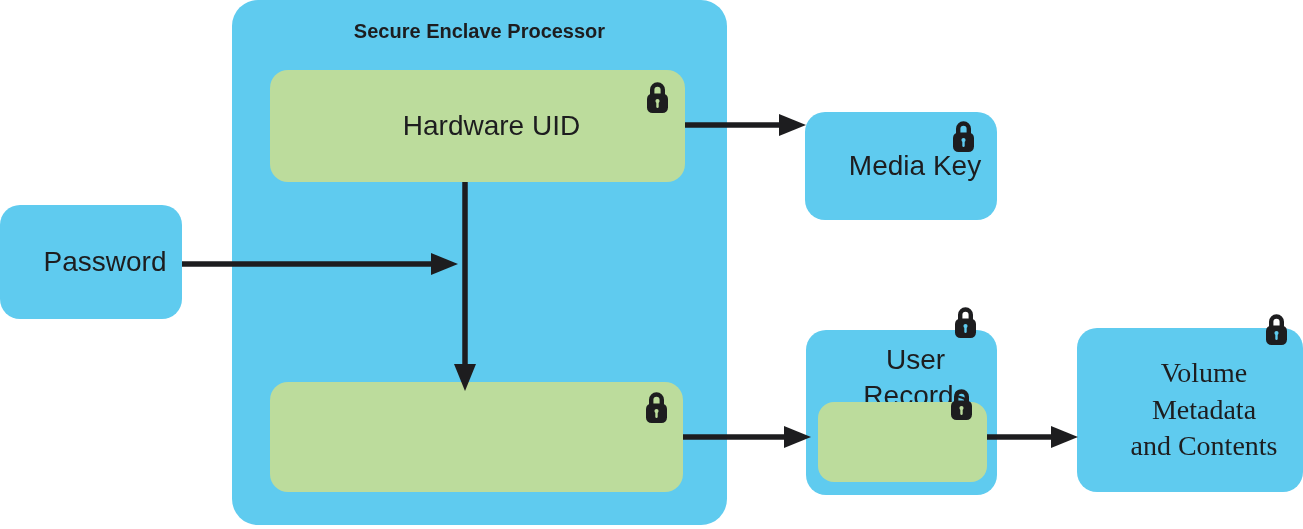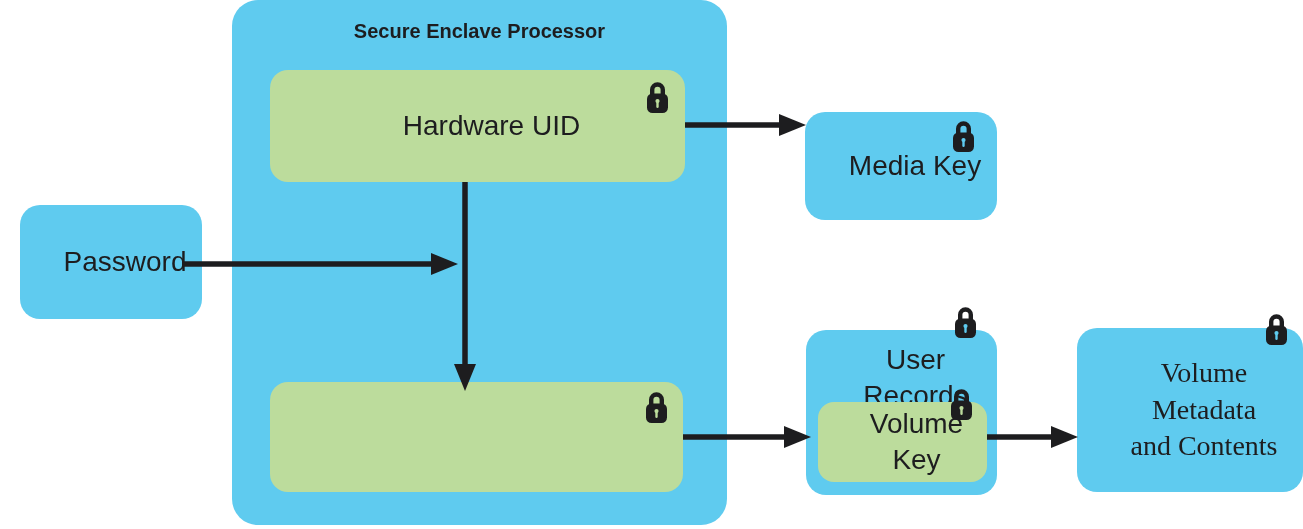--- a/index.html
+++ b/index.html
@@ -50,21 +50,21 @@
     left: 0; top: 20px; width: 100%;
     text-align: center;
     font-size: 20px;
     font-weight: 700;
     color: var(--ink);
   }
 
   
   .node-hardware-uid   { left: 270px;  top: 70px;  width: 415px; height: 112px; }
   .node-class-key      { left: 270px;  top: 382px; width: 413px; height: 110px; }
-  .node-password       { left: 0;      top: 205px; width: 182px; height: 114px; margin-left: 20px; }
+  .node-password       { left: 0;      top: 205px; width: 182px; height: 114px; }
   .node-media-key      { left: 805px;  top: 70px;  width: 192px; height: 108px; margin-top: 42px; }
   .node-user-records   { left: 806px;  top: 330px; width: 191px; height: 165px;
                          align-items: flex-start; }
   .node-user-records .label { margin-top: 12px; width: 100%; }
   .node-volume-key     { left: 818px;  top: 402px; width: 169px; height: 80px;
                          border-radius: 16px; }
   .node-volume-metadata{ left: 1077px; top: 328px; width: 226px; height: 164px; font-family: Liberation Serif, serif; }
 
   
   .lock {
@@ -142,21 +142,20 @@
     <span class="label">User Records</span>
     <svg class="lock lock--on-blue lock-user-records" viewBox="0 0 27 37" aria-hidden="true">
       <path class="lock-shackle" d="M8.2 18 V11.8 a5.3 5.3 0 0 1 10.6 0 V18"></path>
       <rect class="lock-body" x="3" y="15.5" width="21" height="19.5" rx="5.5"></rect>
       <circle class="keyhole-dot" cx="13.5" cy="23" r="2.1"></circle>
       <path class="keyhole-stem" d="M13.5 24.5 V28.8"></path>
     </svg>
   </div>
 
   <div class="node green-box node-volume-key">
-    <span class="label">Volume Key</span>
     <svg class="lock lock--on-green lock-volume-key" viewBox="0 0 27 37" aria-hidden="true">
       <path class="lock-shackle" d="M8.2 18 V11.8 a5.3 5.3 0 0 1 10.6 0 V18"></path>
       <rect class="lock-body" x="3" y="15.5" width="21" height="19.5" rx="5.5"></rect>
       <circle class="keyhole-dot" cx="13.5" cy="23" r="2.1"></circle>
       <path class="keyhole-stem" d="M13.5 24.5 V28.8"></path>
     </svg>
   </div>
 
   <div class="node blue-box node-volume-metadata">
     <span class="label">Volume

